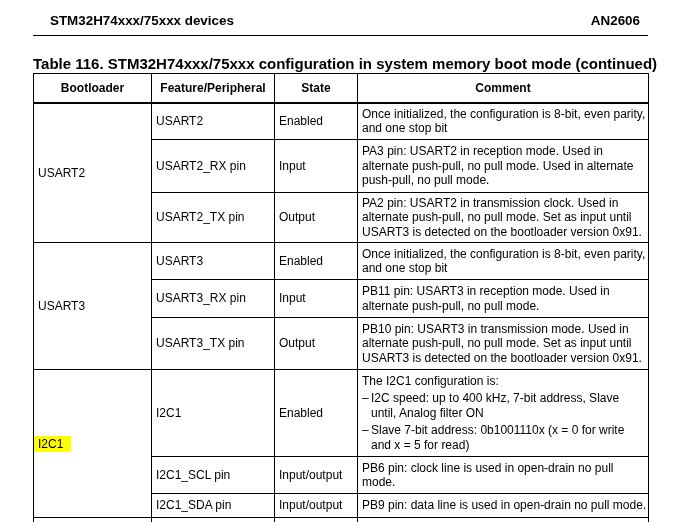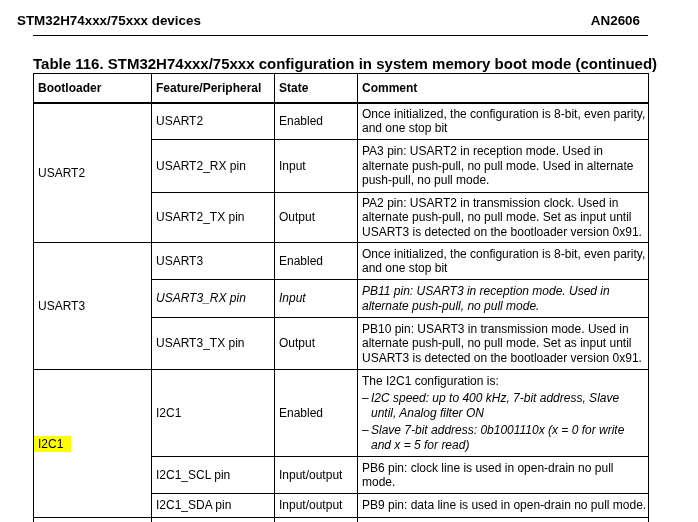--- a/index.html
+++ b/index.html
@@ -10,21 +10,21 @@
   body {
     width: 698px;
     height: 522px;
     overflow: hidden;
     position: relative;
     font-family: "Liberation Sans", sans-serif;
     color: #000;
   }
   .doc-title {
     position: absolute;
-    left: 17px;
+    left: 50px;
     top: 12px;
     font-size: 13.4px;
     font-weight: bold;
     white-space: nowrap;
     line-height: 18px;
   }
   .doc-id {
     position: absolute;
     right: 58px;
     top: 12px;
@@ -63,45 +63,45 @@
   }
   table.cfg td, table.cfg th {
     border: 1px solid #000;
     vertical-align: middle;
     padding: 0 4px;
     line-height: 14.5px;
     overflow: hidden;
   }
   table.cfg th {
     font-weight: bold;
-    text-align: left;
+    text-align: center;
     border-bottom: 2.2px solid #000;
     white-space: nowrap;
   }
   table.cfg td.comment {
     padding-left: 4px;
     padding-right: 2px;
   }
   .line { display: block; white-space: nowrap; }
   .bullet { display: flex; margin-top: 3px; }
   .bullet .dash { width: 9px; flex: none; }
-  .bullet .btext { flex: 1; font-style: italic; }
+  .bullet .btext { flex: 1; }
   .hl {
     background: #ffff00;
     display: inline-block;
     margin-left: -4px;
     padding: 1px 8px 1px 4px;
     line-height: 14px;
   }
   tr.h-head { height: 29px; }
   tr.h1 { height: 37px; }
   tr.h2 { height: 53px; }
   tr.h3 { height: 50px; }
   tr.h4 { height: 37px; }
-  tr.h5 { height: 38px; font-style: italic; }
+  tr.h5 { height: 38px; }
   tr.h6 { height: 52px; }
   tr.h7 { height: 87px; }
   tr.h8 { height: 37px; }
   tr.h9 { height: 24px; margin-top: 32px; }
   tr.h10 { height: 20px; }
 </style>
 </head>
 <body>
 
 <div class="doc-title">STM32H74xxx/75xxx devices</div>

